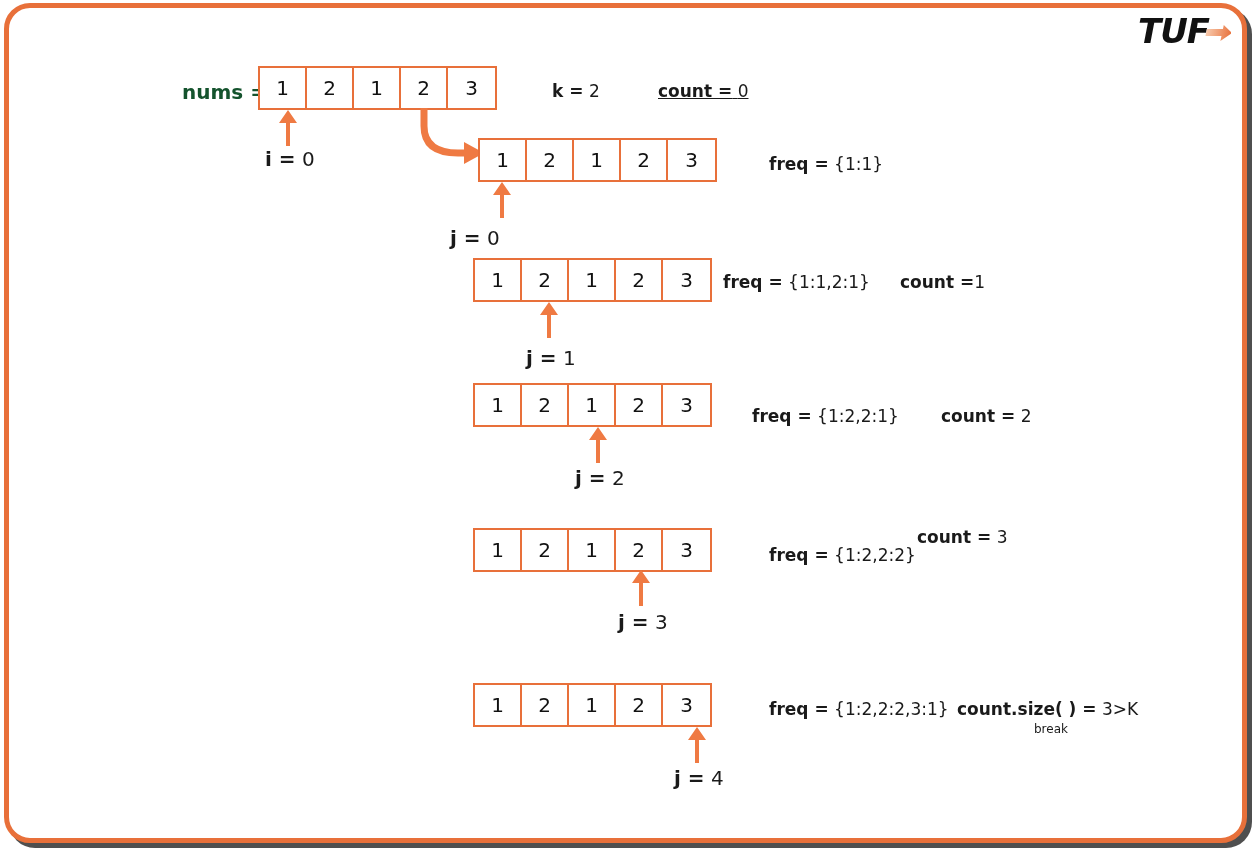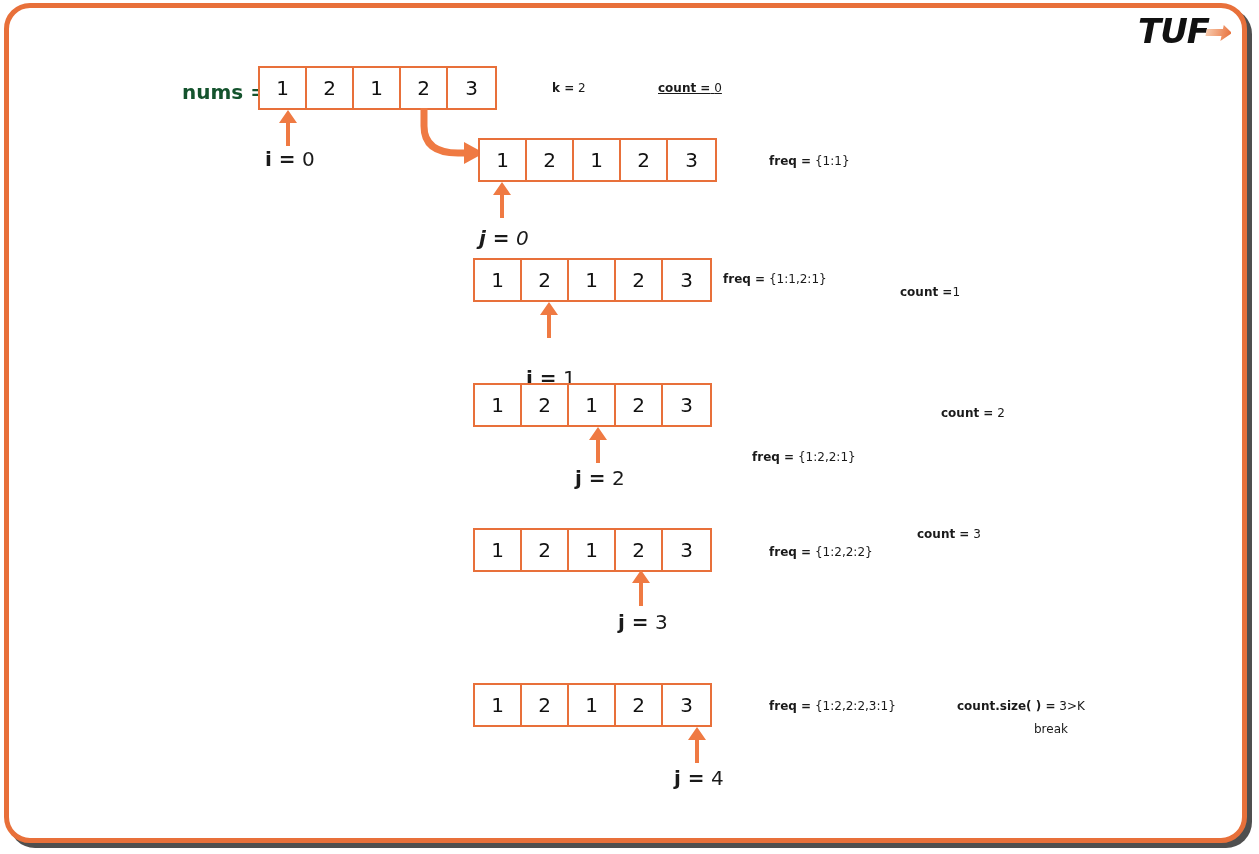--- a/index.html
+++ b/index.html
@@ -77,21 +77,21 @@
     font-size: 20px;
     color: #111111;
     box-sizing: border-box;
   }
   .cell:last-child { border-right: none; }
 
   
   .label {
     position: absolute;
     font-family: "DejaVu Sans", sans-serif;
-    font-size: 12px;
+    font-size: 17px;
     color: #1a1a1a;
     white-space: nowrap;
     line-height: 1.35;
   }
   .label .k {
     font-weight: bold;
   }
   .label .v {
     font-weight: normal;
   }
@@ -196,70 +196,70 @@
     <div class="cell">2</div>
     <div class="cell">1</div>
     <div class="cell">2</div>
     <div class="cell">3</div>
   </div>
   <div class="uparrow" style="left:492px;top:182px;">
     <svg width="20" height="36" viewBox="0 0 20 36">
       <polygon points="10,0 19,13 12,13 12,36 8,36 8,13 1,13" fill="#ef7a43"></polygon>
     </svg>
   </div>
-  <div class="ptr-label" style="left:479px;top:226px;font-style:italic;">
+  <div class="ptr-label" style="left:450px;top:226px;">
     <span class="k">j =</span>
     <span class="v">0</span>
   </div>
   <div class="label" style="left:769px;top:153px;">
     <span class="k">freq =</span>
     <span class="v">{1:1}</span>
   </div>
 
   <div class="array" style="left:473px;top:258px;">
     <div class="cell">1</div>
     <div class="cell">2</div>
     <div class="cell">1</div>
     <div class="cell">2</div>
     <div class="cell">3</div>
   </div>
   <div class="uparrow" style="left:539px;top:302px;">
     <svg width="20" height="36" viewBox="0 0 20 36">
       <polygon points="10,0 19,13 12,13 12,36 8,36 8,13 1,13" fill="#ef7a43"></polygon>
     </svg>
   </div>
-  <div class="ptr-label" style="left:526px;top:366px;">
+  <div class="ptr-label" style="left:526px;top:346px;">
     <span class="k">j =</span>
     <span class="v">1</span>
   </div>
   <div class="label" style="left:723px;top:271px;">
     <span class="k">freq =</span>
     <span class="v">{1:1,2:1}</span>
   </div>
-  <div class="label" style="left:900px;top:271px;margin-top:13px;">
+  <div class="label" style="left:900px;top:271px;">
     <span class="k">count =</span><span class="v">1</span>
   </div>
 
   <div class="array" style="left:473px;top:383px;">
     <div class="cell">1</div>
     <div class="cell">2</div>
     <div class="cell">1</div>
     <div class="cell">2</div>
     <div class="cell">3</div>
   </div>
   <div class="uparrow" style="left:588px;top:427px;">
     <svg width="20" height="36" viewBox="0 0 20 36">
       <polygon points="10,0 19,13 12,13 12,36 8,36 8,13 1,13" fill="#ef7a43"></polygon>
     </svg>
   </div>
   <div class="ptr-label" style="left:575px;top:466px;">
     <span class="k">j =</span>
     <span class="v">2</span>
   </div>
-  <div class="label" style="left:752px;top:405px;margin-top:44px;">
+  <div class="label" style="left:752px;top:405px;">
     <span class="k">freq =</span>
     <span class="v">{1:2,2:1}</span>
   </div>
   <div class="label" style="left:941px;top:405px;">
     <span class="k">count =</span>
     <span class="v">2</span>
   </div>
 
   <div class="array" style="left:473px;top:528px;">
     <div class="cell">1</div>

